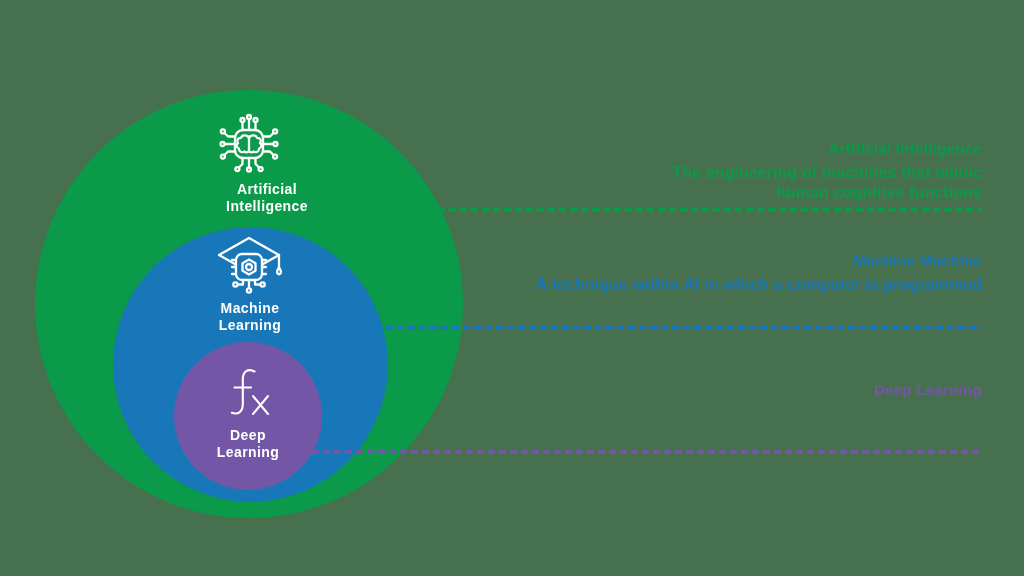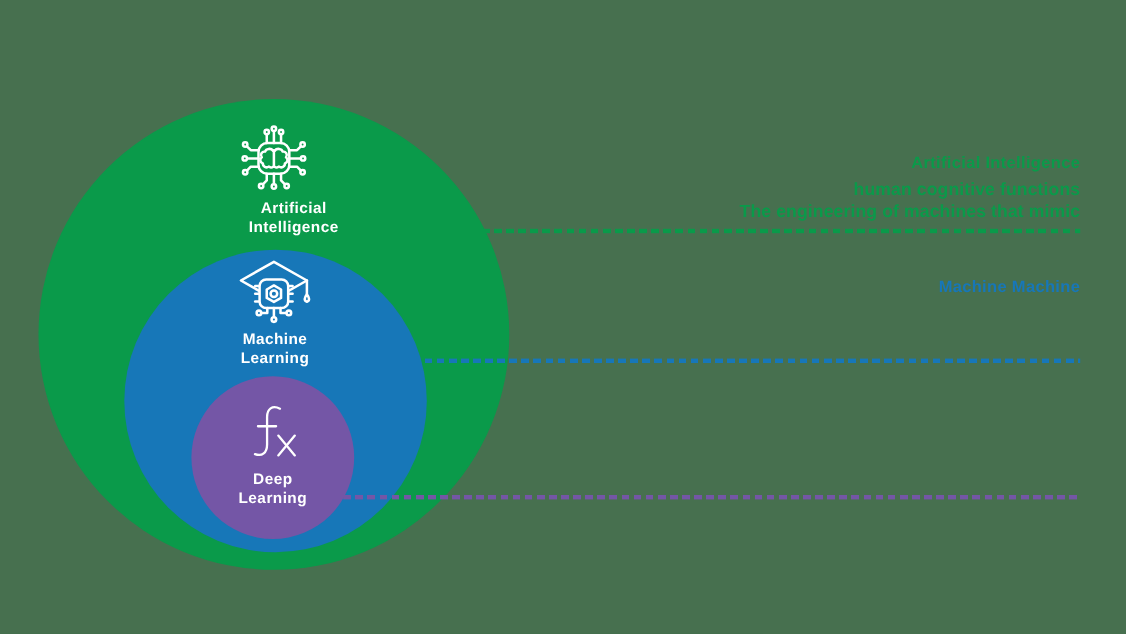--- a/index.html
+++ b/index.html
@@ -166,28 +166,30 @@
     <line x1="48" y1="30" x2="33" y2="48"></line>
   </svg>
 
   <div class="circle-label l-dl">
     <div>Deep</div>
     <div>Learning</div>
   </div>
 
   <div class="section s-ai">
     <div class="section-title">Artificial Intelligence</div>
+    <div class="section-desc">The engineering of machines that mimic</div>
     <div class="section-desc">human cognitive functions</div>
-    <div class="section-desc">The engineering of machines that mimic</div>
   </div>
 
   <div class="section s-ml">
     <div class="section-title">Machine Machine</div>
+    <div class="section-desc">A technique within AI in which a computer is programmed</div>
   </div>
 
   <div class="section s-dl">
+    <div class="section-title">Deep Learning</div>
   </div>
 
   <div class="dash d-ai"></div>
   <div class="dash d-ml"></div>
   <div class="dash d-dl"></div>
 
 </div>
 
 </body></html>

